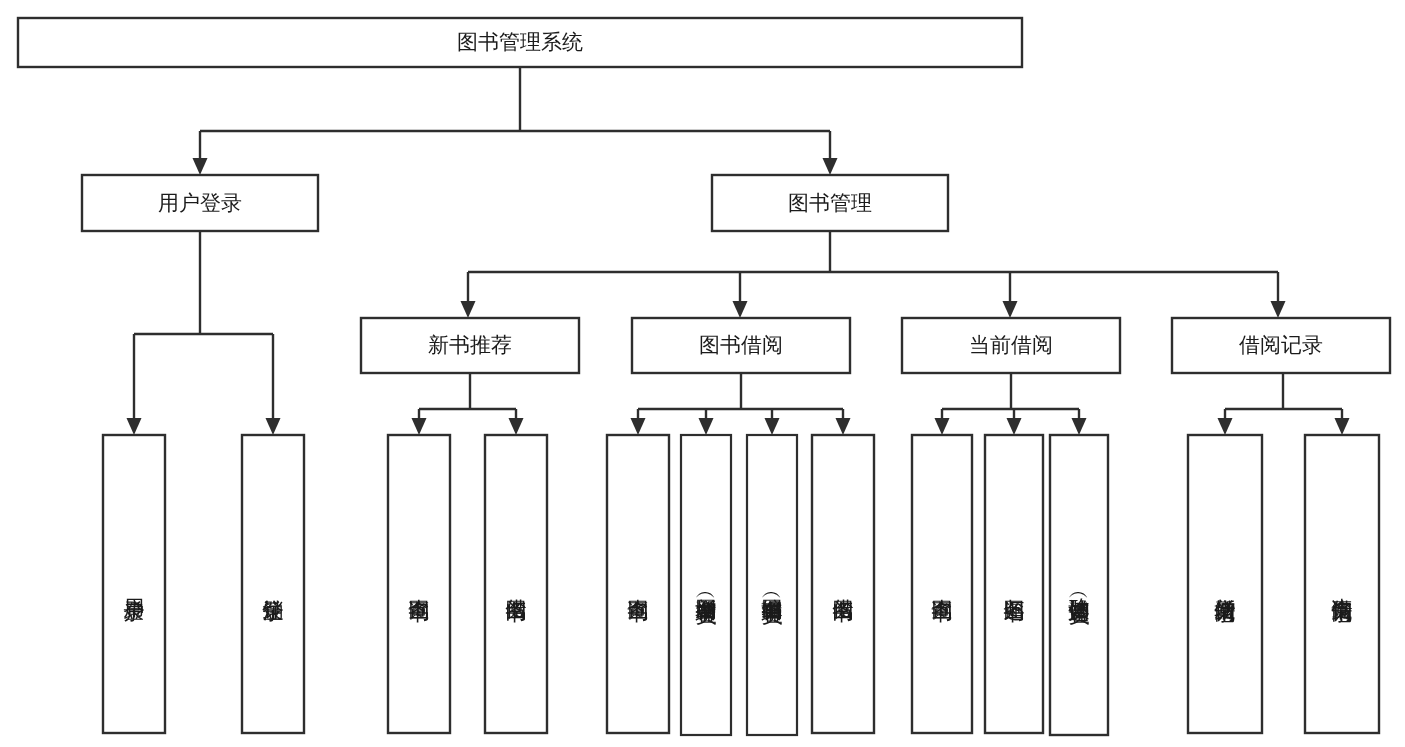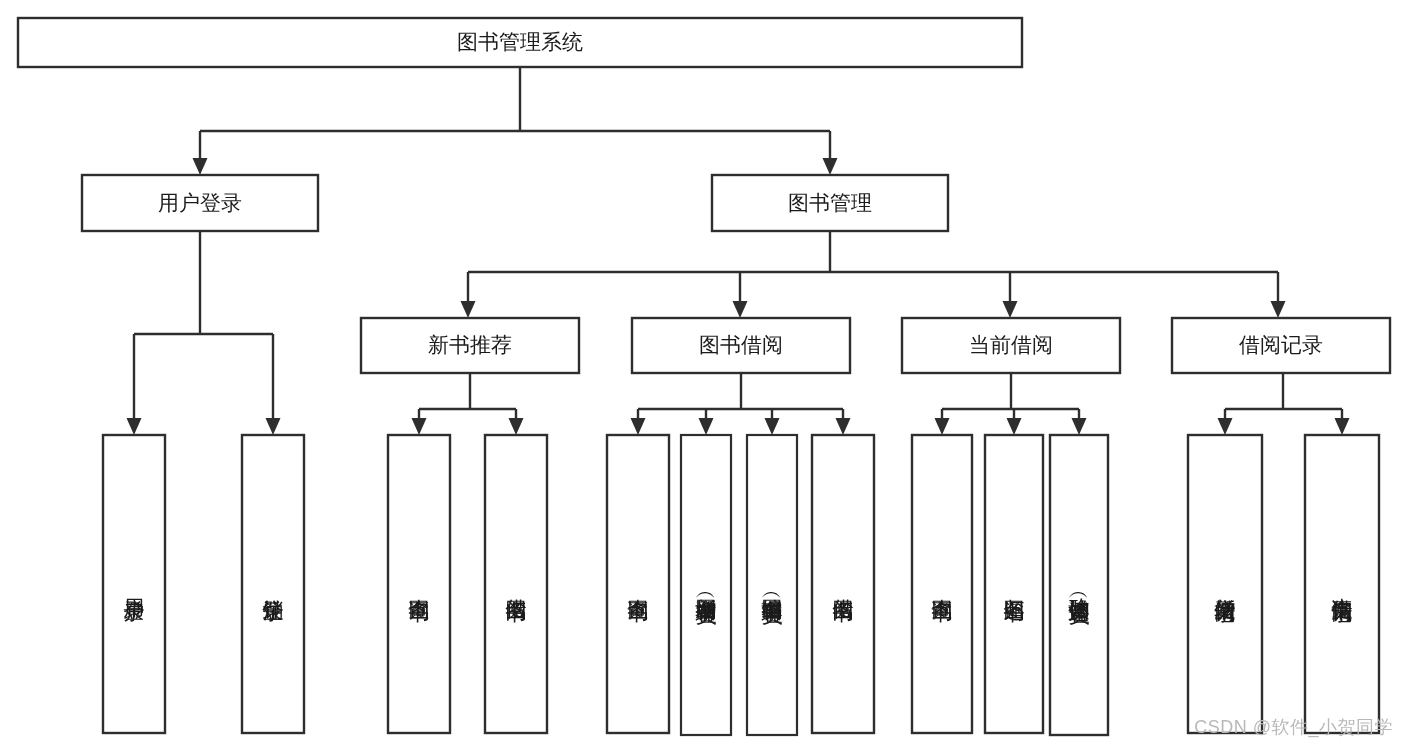--- a/index.html
+++ b/index.html
@@ -178,14 +178,13 @@
       <div class="node-label-v" style="left: 607px; top: 435px; width: 62px; height: 298px;">查询图书</div>
       <div class="node-label-v" style="left: 681px; top: 435px; width: 50px; height: 300px;">新增图书（管理员）</div>
       <div class="node-label-v" style="left: 747px; top: 435px; width: 50px; height: 300px;">编辑图书（管理员）</div>
       <div class="node-label-v" style="left: 812px; top: 435px; width: 62px; height: 298px;">借阅图书</div>
       <div class="node-label-v" style="left: 912px; top: 435px; width: 60px; height: 298px;">查询图书</div>
       <div class="node-label-v" style="left: 985px; top: 435px; width: 58px; height: 298px;">归还图书</div>
       <div class="node-label-v" style="left: 1050px; top: 435px; width: 58px; height: 300px;">确认归还（管理员）</div>
       <div class="node-label-v" style="left: 1188px; top: 435px; width: 74px; height: 298px;">新增借阅记录</div>
       <div class="node-label-v" style="left: 1305px; top: 435px; width: 74px; height: 298px;">查询借阅记录</div>
     </div>
-  <div class="watermark">CSDN @软件_小贺同学</div>
 </div>
 
 </body></html>

